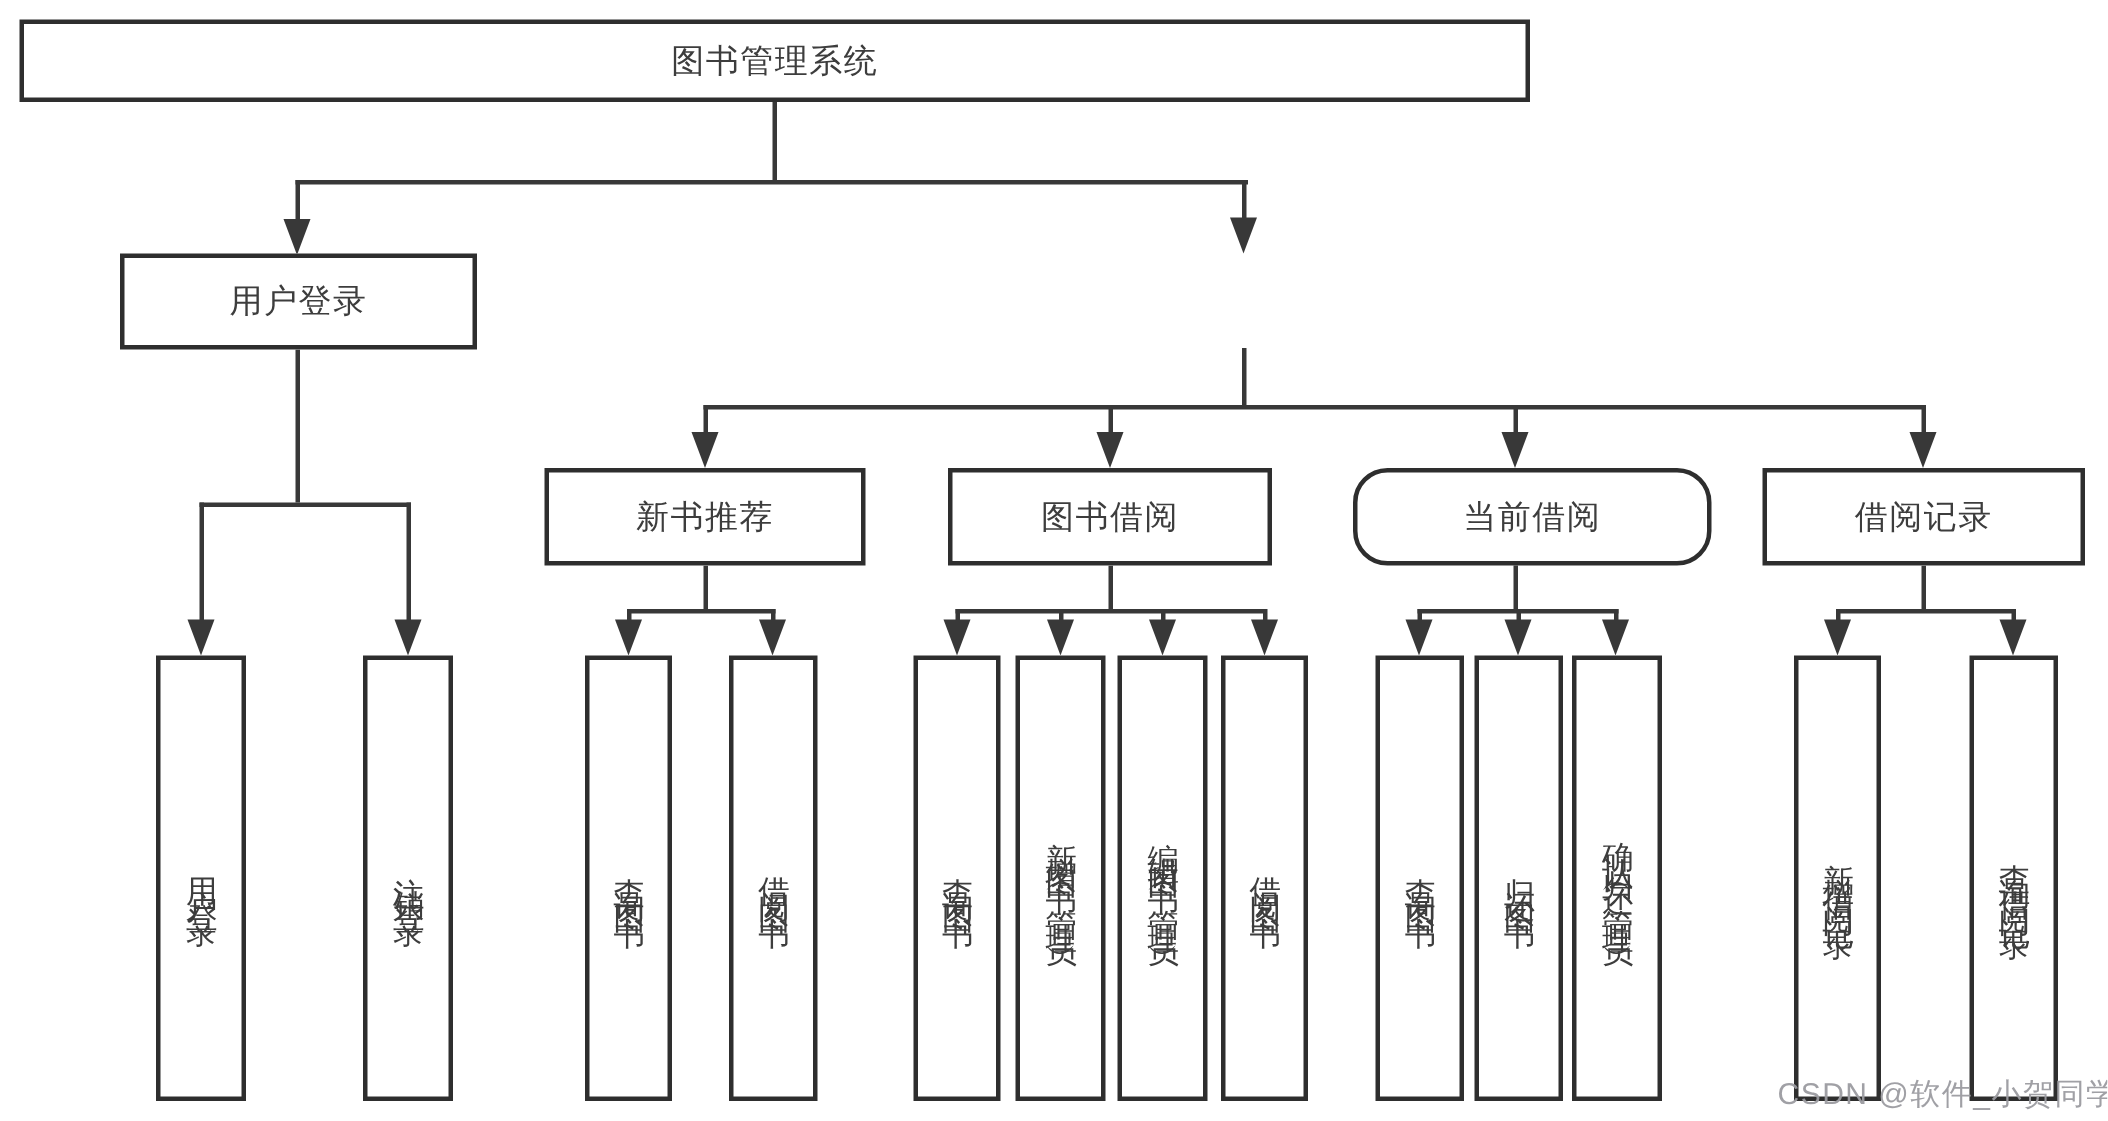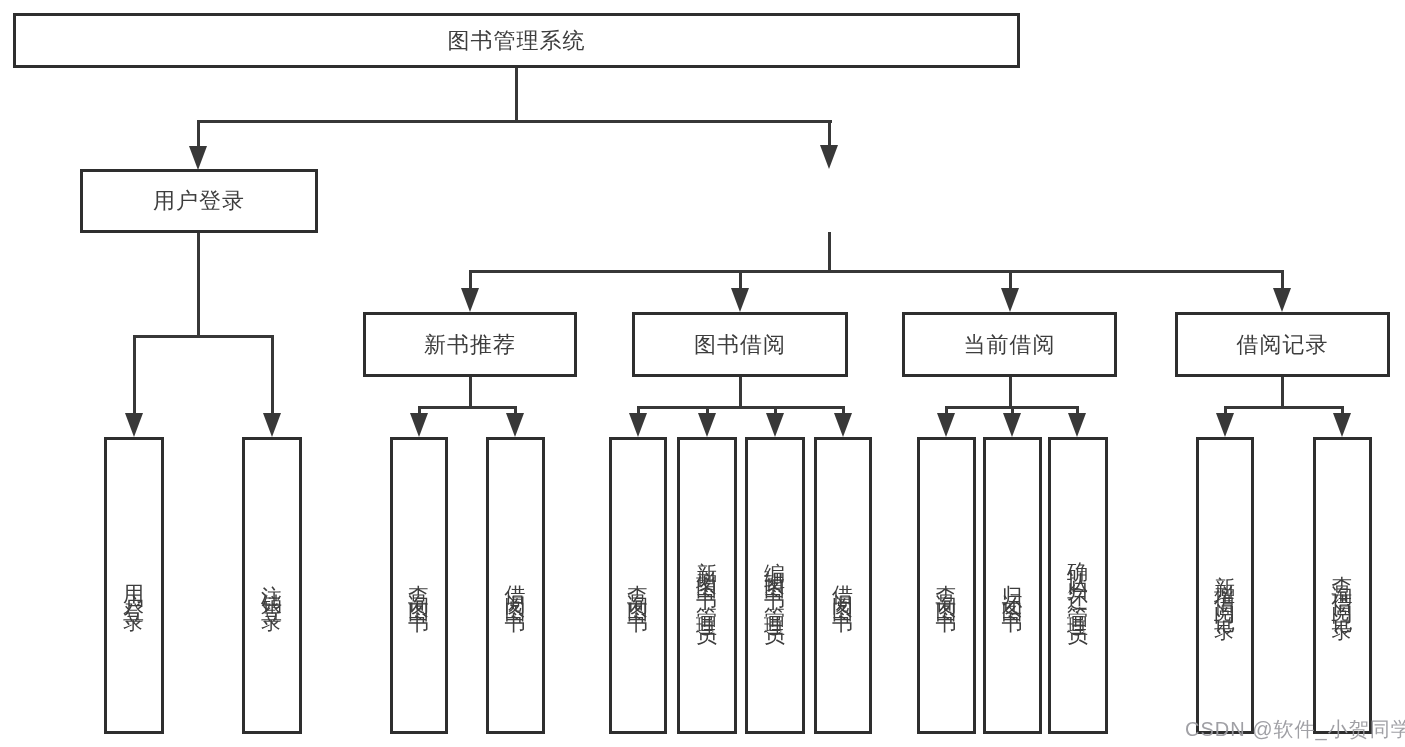--- a/index.html
+++ b/index.html
@@ -98,21 +98,21 @@
   <div class="box" style="left:80px;top:169px;width:238px;height:64px;">
     <span class="hlabel">用户登录</span>
   </div>
 
   <div class="box" style="left:632px;top:312px;width:216px;height:65px;">
     <span class="hlabel">图书借阅</span>
   </div>
   <div class="box" style="left:363px;top:312px;width:214px;height:65px;">
     <span class="hlabel">新书推荐</span>
   </div>
-  <div class="box" style="left:902px;top:312px;width:215px;height:65px;">
+  <div class="box" style="left:902px;top:312px;width:239px;height:65px;border-radius:23px;">
     <span class="hlabel">当前借阅</span>
   </div>
   <div class="box" style="left:1175px;top:312px;width:215px;height:65px;">
     <span class="hlabel">借阅记录</span>
   </div>
 
   <div class="box" style="left:104px;top:437px;width:60px;height:297px;">
     <span class="vlabel">用户登录</span>
   </div>
   <div class="box" style="left:242px;top:437px;width:60px;height:297px;">

